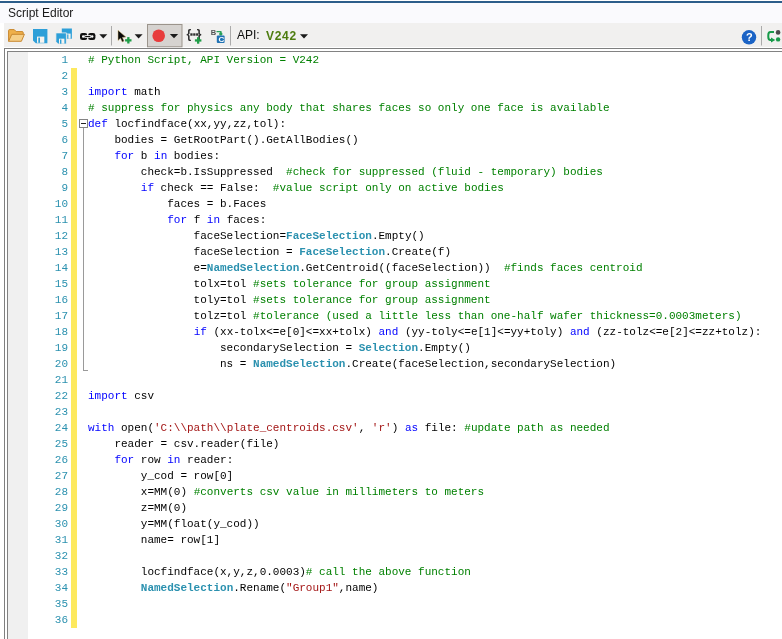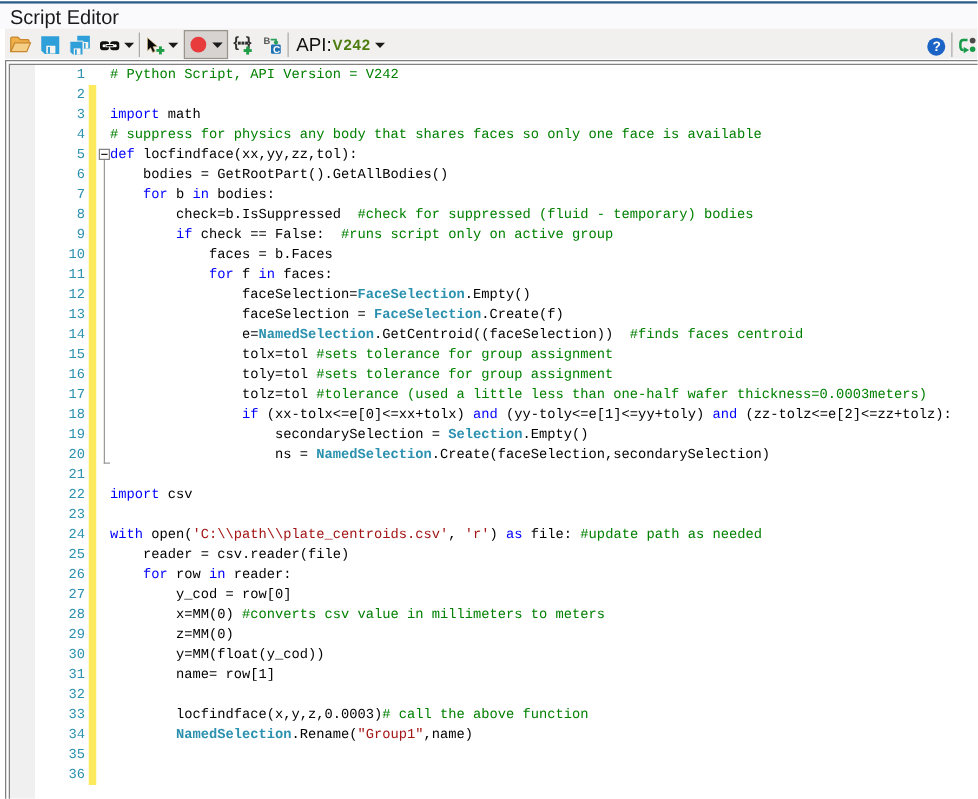--- a/index.html
+++ b/index.html
@@ -1,21 +1,21 @@
 <!DOCTYPE html>
 <html><head>
 <meta charset="utf-8">
 <style>
 html,body{margin:0;padding:0;}
 body{width:782px;height:639px;overflow:hidden;position:relative;background:#ffffff;
      font-family:"Liberation Sans", sans-serif;}
 .abs{position:absolute;}
 #topline{left:0;top:1px;width:782px;height:2px;background:#2c5d8a;}
 #titlebar{left:0;top:3px;width:782px;height:20px;background:#fafafd;}
-#title{left:8px;top:5.5px;font-size:16px;color:#1a1a1a;}
+#title{left:8px;top:5.5px;font-size:12px;color:#1a1a1a;}
 #toolbar{left:4px;top:23px;width:778px;height:24px;background:#f1f0ef;}
 #outerbox{left:4px;top:48px;width:790px;height:600px;border:1px solid #7f7f7f;}
 #innerbox{left:7px;top:51px;width:790px;height:600px;border:1px solid #828282;background:#ffffff;}
 #gutter{left:8px;top:52px;width:20px;height:587px;background:#f0f0f0;}
 #linenos{left:28px;top:52px;width:40px;text-align:right;white-space:pre;
   font-family:"Liberation Mono",monospace;font-size:11px;line-height:16px;color:#2b91af;}
 #yellowbar{left:71px;top:68px;width:6px;height:560px;background:#fde95e;}
 #code{left:88px;top:52px;margin:0;font-family:"Liberation Mono",monospace;
   font-size:11px;line-height:16px;color:#000;white-space:pre;}
 .k{color:#0000ff;}
@@ -104,21 +104,21 @@
   </g>
   <line x1="761.5" y1="26" x2="761.5" y2="45.5" stroke="#ababab" stroke-width="1"></line>
 
   <g>
     <path d="M774,32 L770.5,32 Q768.3,32 768.3,35 L768.3,37 Q768.3,40 770.5,40 L771,40" fill="none" stroke="#179a49" stroke-width="2"></path>
     <polygon points="771,37.5 775.3,40 771,42.5" fill="#179a49"></polygon>
     <circle cx="778.1" cy="32.4" r="2.3" fill="#4a4a4a"></circle>
     <circle cx="778.1" cy="39.4" r="2.2" fill="#179a49"></circle>
   </g>
 </svg>
-<div class="abs" style="left:237px;top:28px;font-size:15px;color:#111;">API:</div>
+<div class="abs" style="left:237px;top:28px;font-size:12px;color:#111;">API:</div>
 <div class="abs" style="left:266px;top:29px;font-size:12px;letter-spacing:0.7px;color:#4d7c0f;font-weight:bold;">V242</div>
 
 <div id="outerbox" class="abs"></div>
 <div id="innerbox" class="abs"></div>
 <div id="gutter" class="abs"></div>
 <div id="linenos" class="abs">1
 2
 3
 4
 5
@@ -159,21 +159,21 @@
 <div id="foldline" class="abs"></div>
 <div id="foldtick" class="abs"></div>
 <pre id="code" class="abs"><span class="c"># Python Script, API Version = V242</span>
 
 <span class="k">import</span> math
 <span class="c"># suppress for physics any body that shares faces so only one face is available</span>
 <span class="k">def</span> locfindface(xx,yy,zz,tol):
     bodies = GetRootPart().GetAllBodies()
     <span class="k">for</span> b <span class="k">in</span> bodies:
         check=b.IsSuppressed  <span class="c">#check for suppressed (fluid - temporary) bodies</span>
-        <span class="k">if</span> check == False:  <span class="c">#runs script only on active group</span>
+        <span class="k">if</span> check == False:  <span class="c">#value script only on active bodies</span>
             faces = b.Faces
             <span class="k">for</span> f <span class="k">in</span> faces:
                 faceSelection=<span class="t">FaceSelection</span>.Empty()
                 faceSelection = <span class="t">FaceSelection</span>.Create(f)
                 e=<span class="t">NamedSelection</span>.GetCentroid((faceSelection))  <span class="c">#finds faces centroid</span>
                 tolx=tol <span class="c">#sets tolerance for group assignment</span>
                 toly=tol <span class="c">#sets tolerance for group assignment</span>
                 tolz=tol <span class="c">#tolerance (used a little less than one-half wafer thickness=0.0003meters)</span>
                 <span class="k">if</span> (xx-tolx&lt;=e[0]&lt;=xx+tolx) <span class="k">and</span> (yy-toly&lt;=e[1]&lt;=yy+toly) <span class="k">and</span> (zz-tolz&lt;=e[2]&lt;=zz+tolz):
                     secondarySelection = <span class="t">Selection</span>.Empty()

